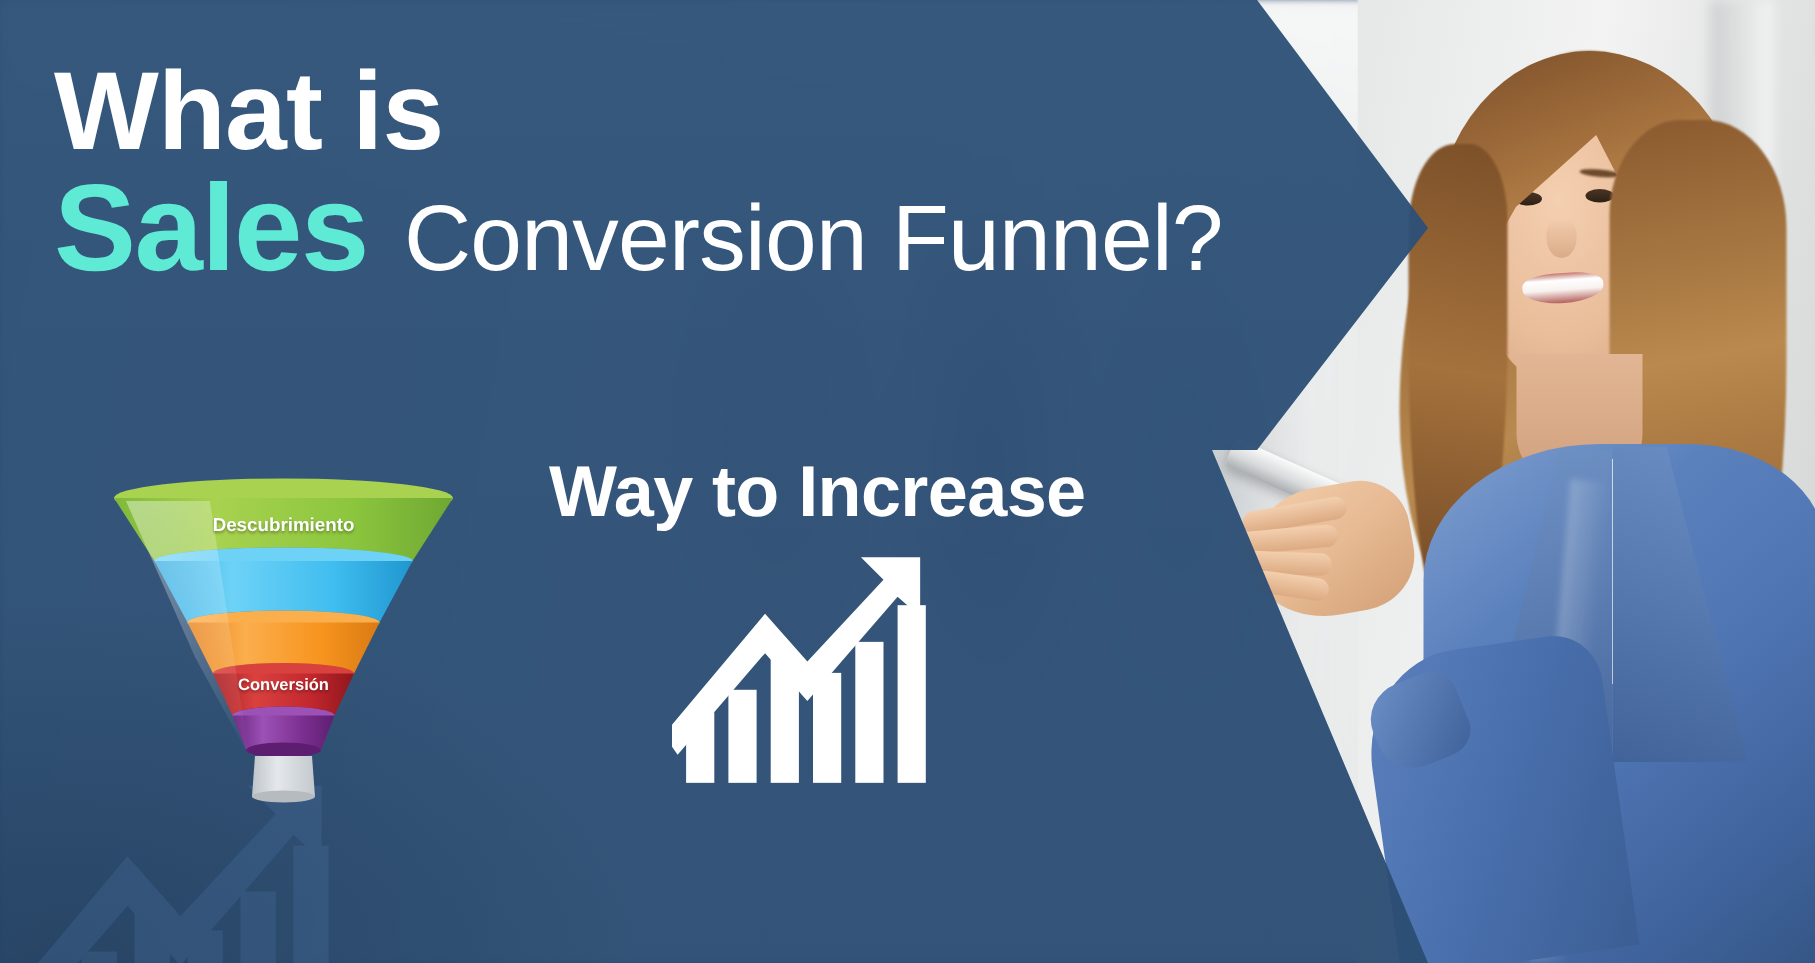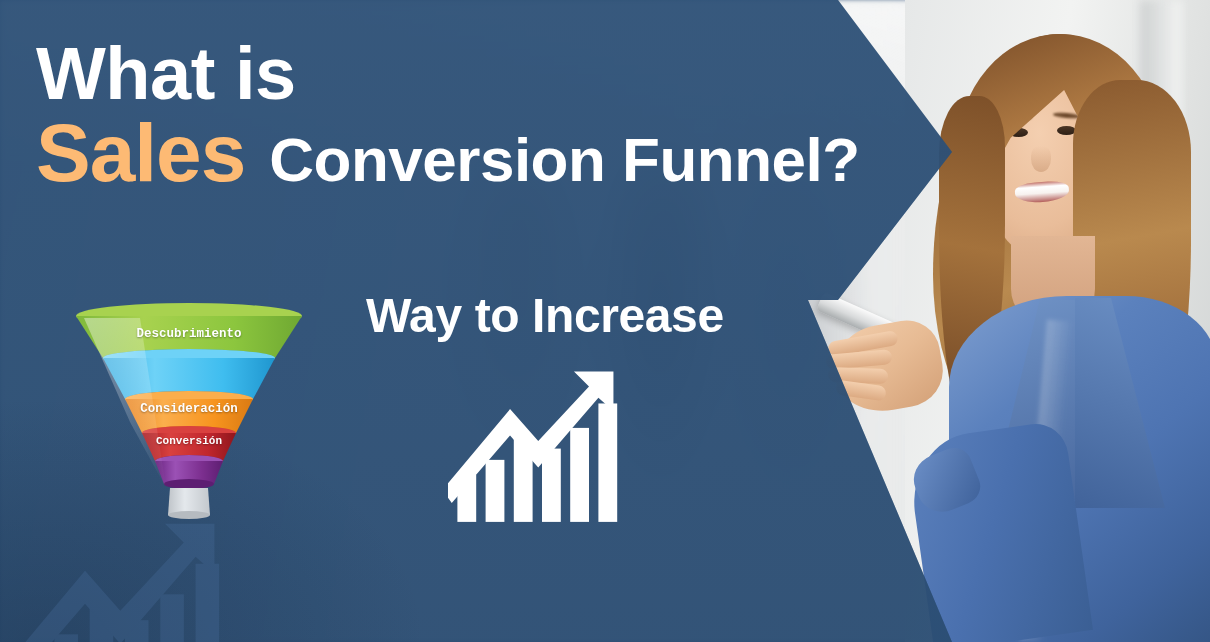--- a/index.html
+++ b/index.html
@@ -233,59 +233,58 @@
     display: block;
   }
   .line-2 {
     display: block;
     white-space: nowrap;
     margin-top: 2px;
   }
   .word-sales {
     font-size: 82px;
     font-weight: 700;
-    color: #fdba74;
+    color: #5eead4;
     letter-spacing: -1px;
   }
   .word-rest {
     font-size: 62px;
-    font-weight: 700;
+    font-weight: 400;
     color: #ffffff;
     margin-left: 24px;
     letter-spacing: -.5px;
   }
 
   .subhead {
     position: absolute;
     left: 366px;
-    top: 288px;
+    top: 301px;
     z-index: 12;
     font-size: 48px;
     font-weight: 700;
     color: #ffffff;
     letter-spacing: -.4px;
     white-space: nowrap;
   }
 
   
   .growth-icon { position: absolute; z-index: 12; }
   .growth-icon.main { left: 448px; top: 362px; width: 188px; height: 160px; }
   .growth-icon.watermark {
     left: 6px; top: 512px; width: 238px; height: 200px; z-index: 11; opacity: .30;
   }
 
   
   .funnel {
     position: absolute;
     left: 70px;
-    top: 302px;
+    top: 318px;
     width: 238px;
     height: 220px;
     z-index: 12;
-    font-family: Liberation Mono, monospace;
   }
   .funnel-label {
     position: absolute;
     color: #ffffff;
     font-weight: 700;
     text-align: center;
     width: 100%;
     text-shadow: 0 1px 2px rgba(0,0,0,.35);
     pointer-events: none;
   }
@@ -452,17 +451,16 @@
       <path d="M85 159 L153 159 L144 182 L94 182 Z" fill="url(#gPurple)"></path>
       <ellipse cx="119" cy="182" rx="25" ry="5" fill="#5d1e72"></ellipse>
 
       <path d="M100 186 L138 186 L140 213 L98 213 Z" fill="url(#gSpout)"></path>
       <ellipse cx="119" cy="213" rx="21" ry="4" fill="#b6bbc0"></ellipse>
 
       <path d="M14 16 L70 16 L96 186 L60 120 Z" fill="url(#gSheen)" opacity=".75"></path>
     </svg>
 
     <div class="funnel-label fl-1">Descubrimiento</div>
-    <div class="funnel-label fl-3">Consideración</div>
     <div class="funnel-label fl-4">Conversión</div>
   </div>
 
 </div>
 
 </body></html>

